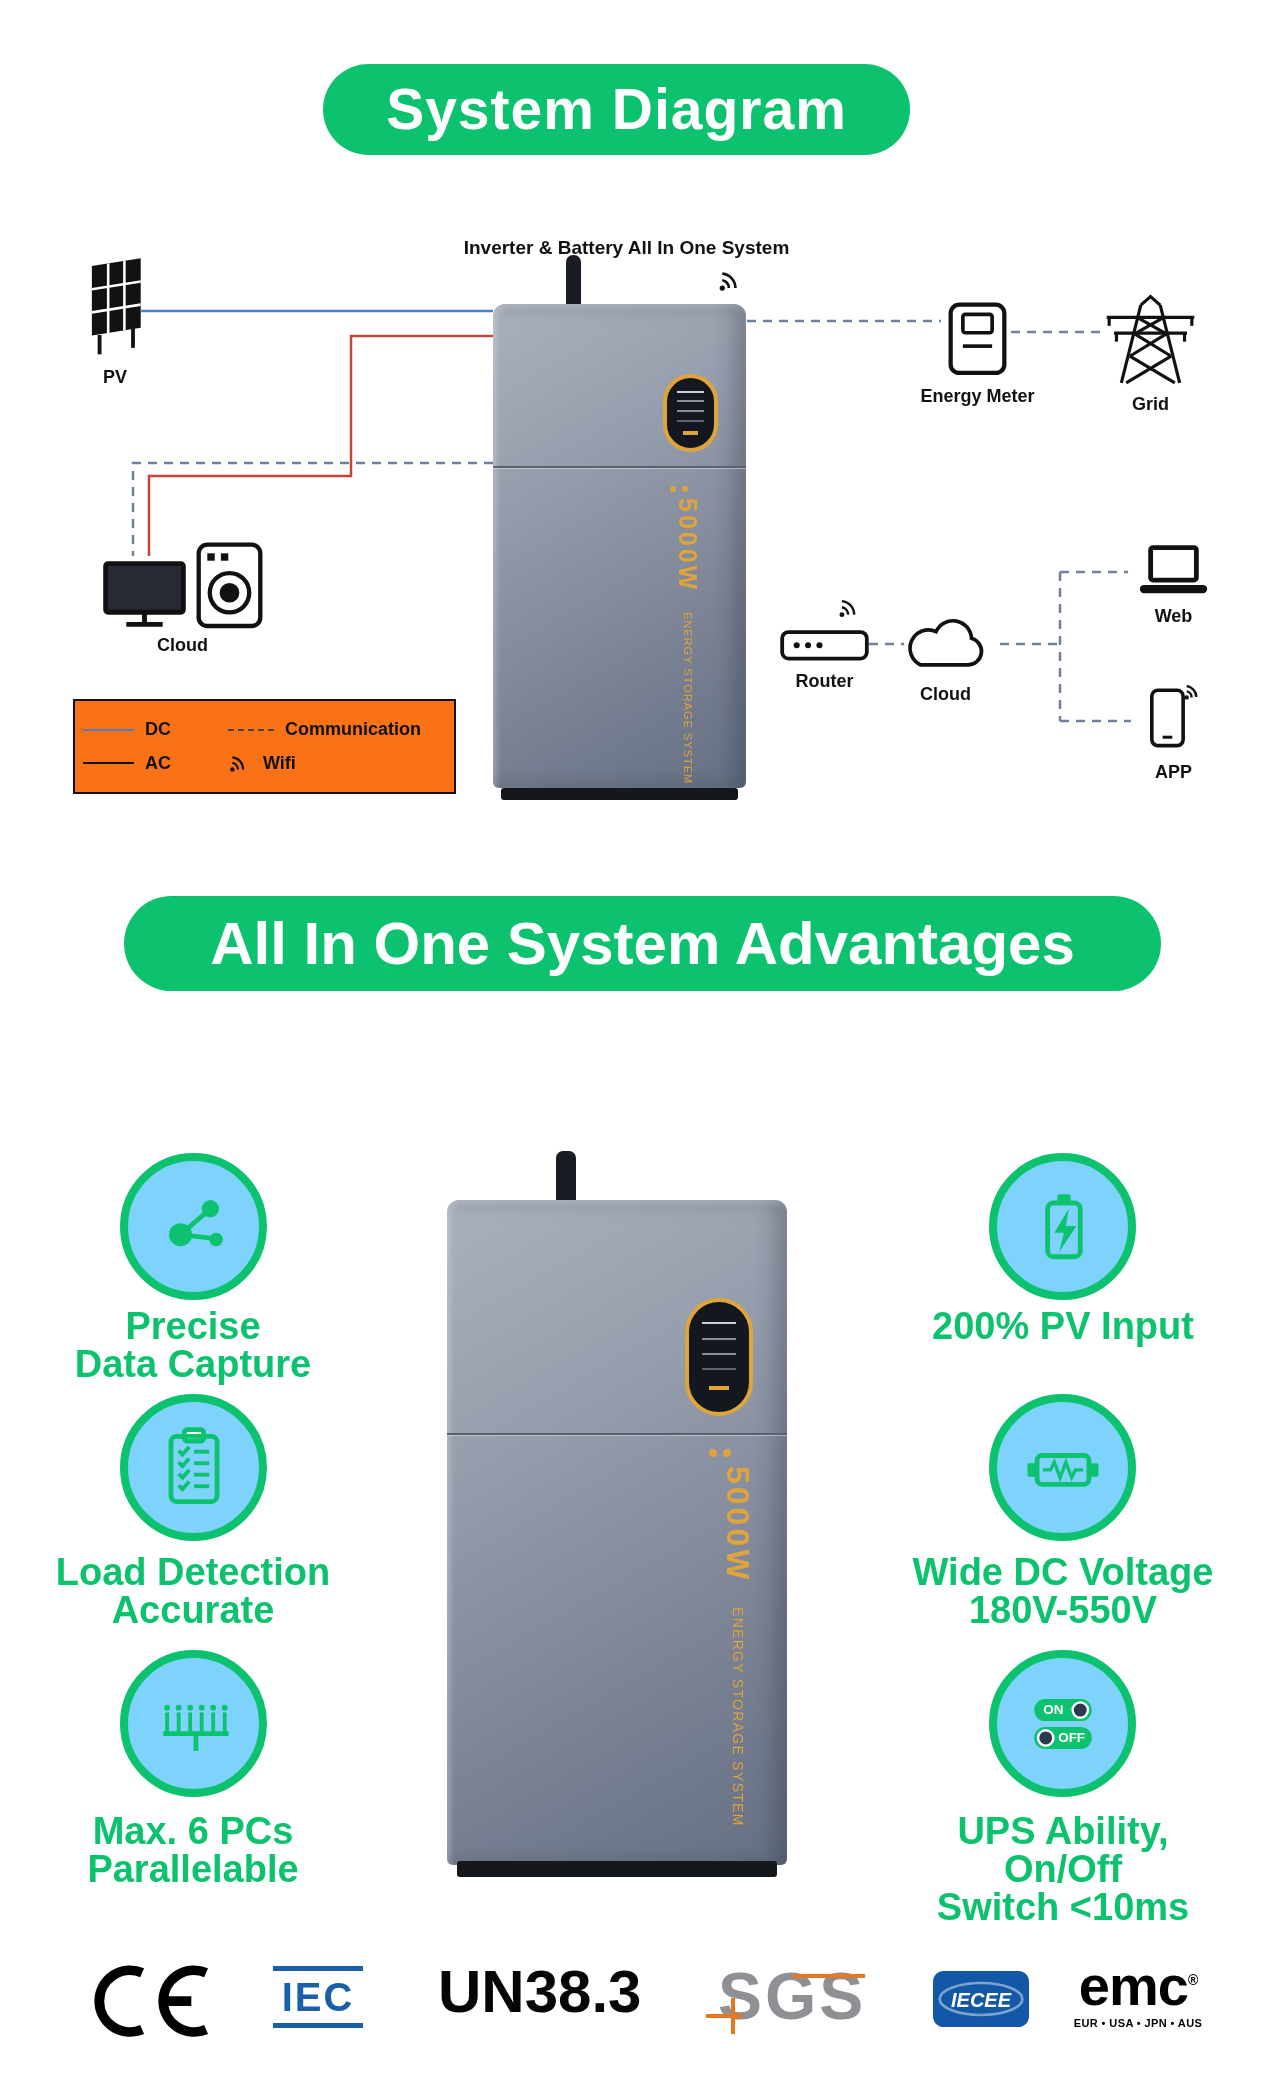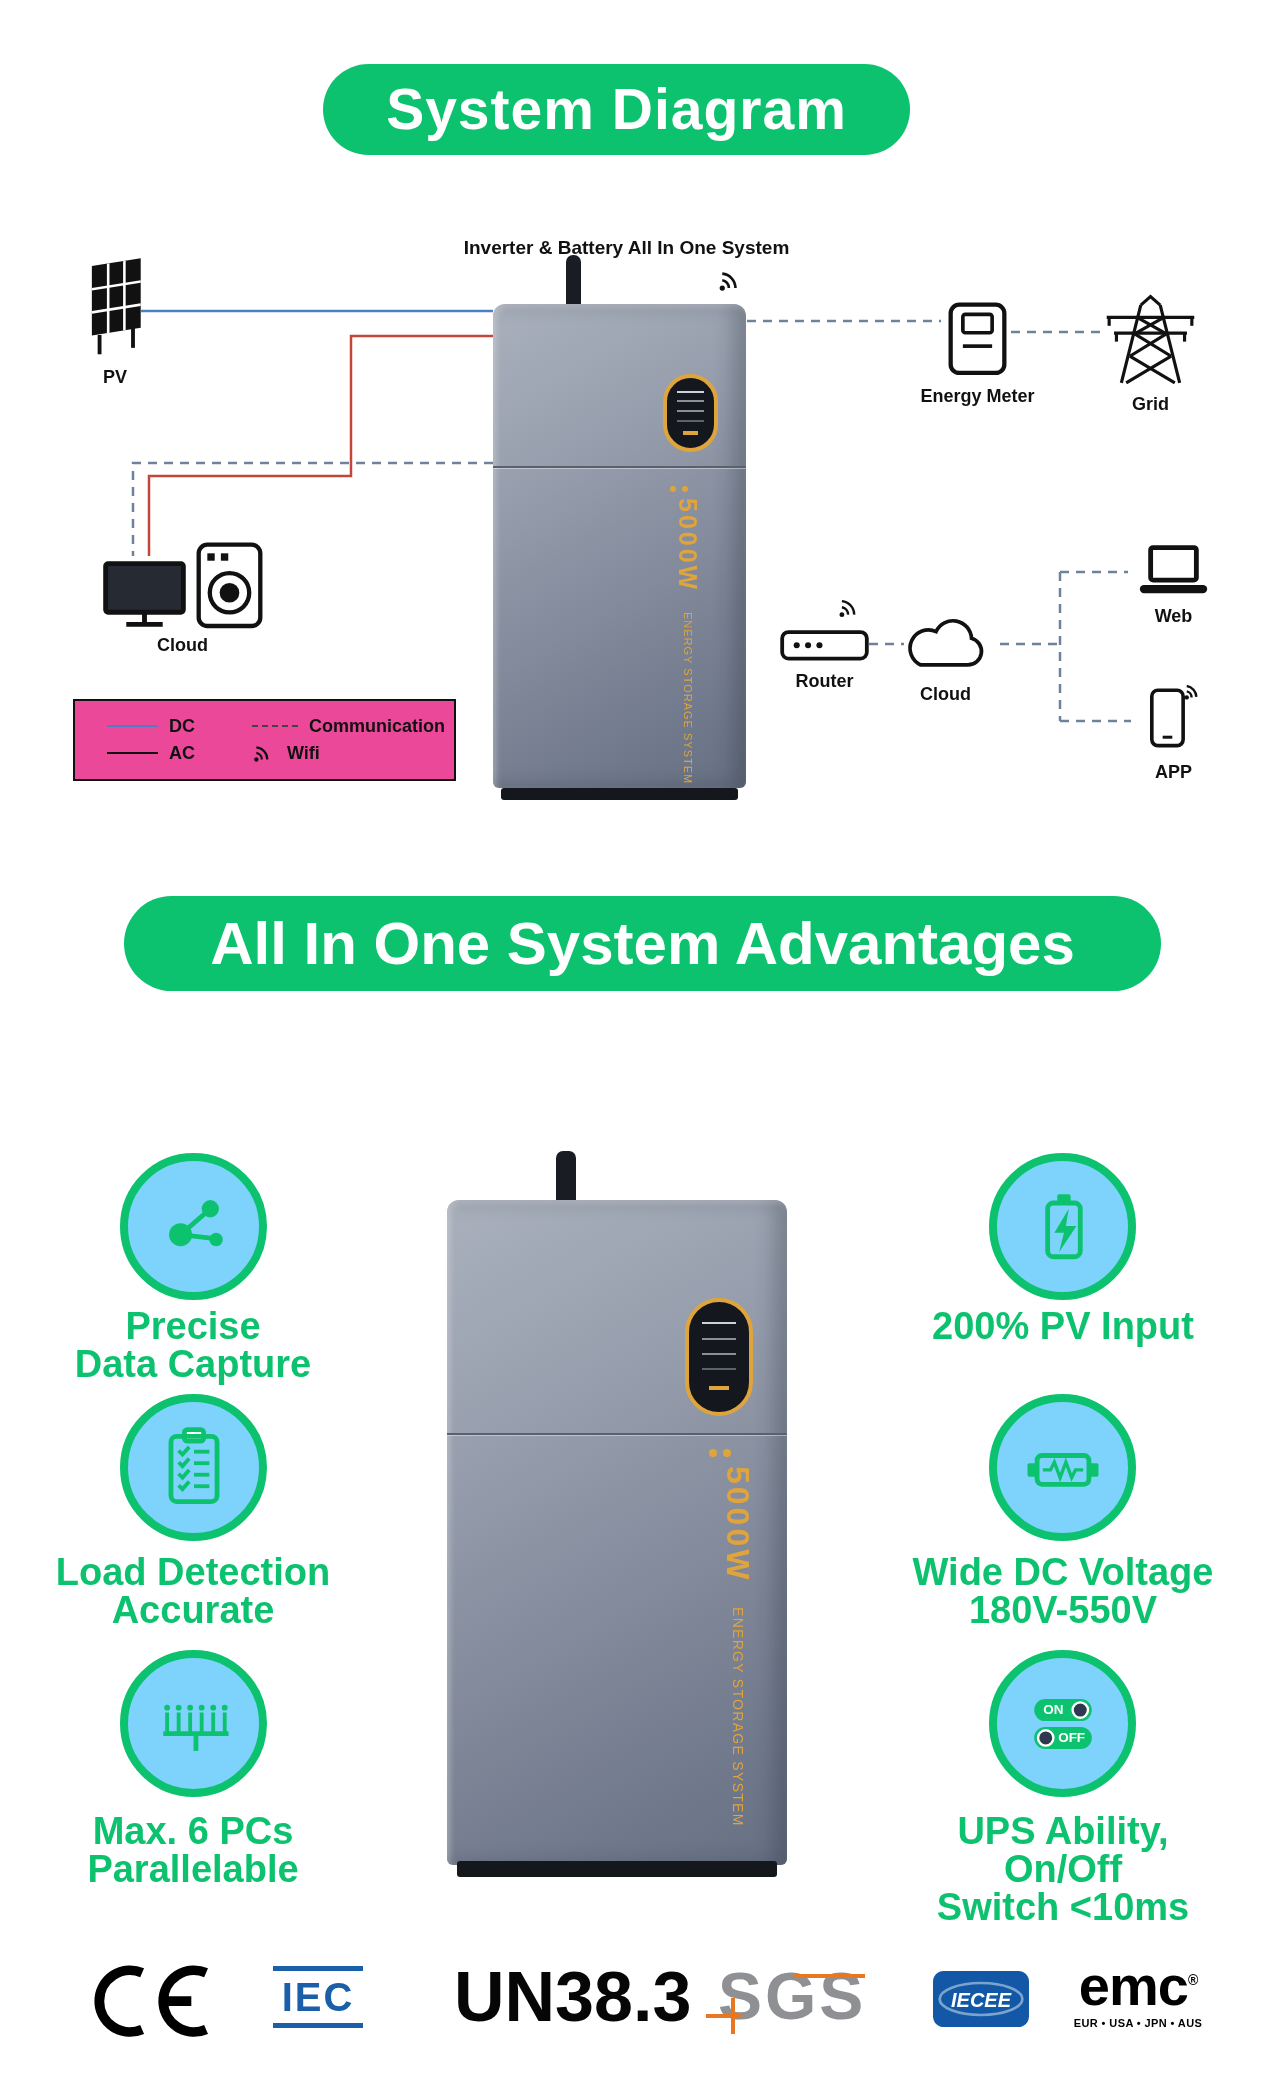--- a/index.html
+++ b/index.html
@@ -22,23 +22,23 @@
   .ln-dc{stroke:var(--dc_blue,#4d7fc4);}
   .ln-ac{stroke:var(--ac_red,#c2473a);}
   .ln-comm{stroke:var(--comm_gray,#6e8299);stroke-dasharray:9 7;}
 
   .node{position:absolute;text-align:center;z-index:2;}
   .node-label{font-size:18px;font-weight:700;margin-top:5px;color:#111;}
   .blk{stroke:#111;fill:none;}
   .blkf{fill:#111;}
   .load-icons{display:flex;align-items:flex-end;justify-content:center;gap:8px;height:94px;}
 
-  .legend{position:absolute;left:73px;top:699px;width:383px;height:82px;border:2px solid #111;
+  .legend{position:absolute;left:73px;top:699px;width:383px;height:95px;border:2px solid #111;
           box-sizing:border-box;display:grid;grid-template-columns:145px 1fr;
-          align-items:center;padding:12px 12px 12px 32px;z-index:2;background:#ec4899;}
+          align-items:center;padding:12px 12px 12px 8px;z-index:2;background:#f97316;}
   .legend-cell{display:flex;align-items:center;gap:11px;font-size:18px;font-weight:700;}
   .sw{width:51px;height:0;border-top:2.5px solid #111;display:inline-block;}
   .sw-dc{border-color:var(--dc_blue,#4d7fc4);}
   .sw-comm{border-top-style:dashed;border-color:#444;width:46px;}
   .sw-ac{border-color:#111;}
 
   
   .unit{position:absolute;z-index:3;}
   #unit1{left:493px;top:304px;width:253px;height:496px;}
   #unit2{left:447px;top:1200px;width:340px;height:677px;}
@@ -85,21 +85,21 @@
              font-weight:700;font-size:38px;line-height:38px;z-index:2;}
   .gst{stroke:var(--green,#0dc26e);}
   .gfl{fill:var(--green,#0dc26e);}
 
   
   .cert{position:absolute;z-index:2;}
   .iec-box{width:90px;height:62px;border-top:5px solid var(--cert_blue,#1a5fa8);
            border-bottom:5px solid var(--cert_blue,#1a5fa8);color:var(--cert_blue,#1a5fa8);
            font-size:40px;font-weight:700;letter-spacing:2px;line-height:52px;
            text-align:center;box-sizing:border-box;}
-  .un-text{font-size:70px;font-weight:700;color:#060606;letter-spacing:0px;margin-left:16px;}
+  .un-text{font-size:60px;font-weight:700;color:#060606;letter-spacing:0px;}
   .sgs-text{font-size:66px;font-weight:700;color:var(--sgs_gray,#8f9094);letter-spacing:3px;}
   .sgs-mark{position:absolute;background:var(--sgs_orange,#e87722);z-index:3;}
   .emc-word{font-size:56px;font-weight:700;letter-spacing:-1px;color:#000;line-height:56px;}
   .emc-reg{font-size:14px;vertical-align:super;font-weight:700;}
   .emc-sub{font-size:11px;font-weight:700;letter-spacing:0.4px;margin-top:3px;color:#000;}
   .cert-emc{text-align:center;}
 </style>
 </head>
 <body>
 

